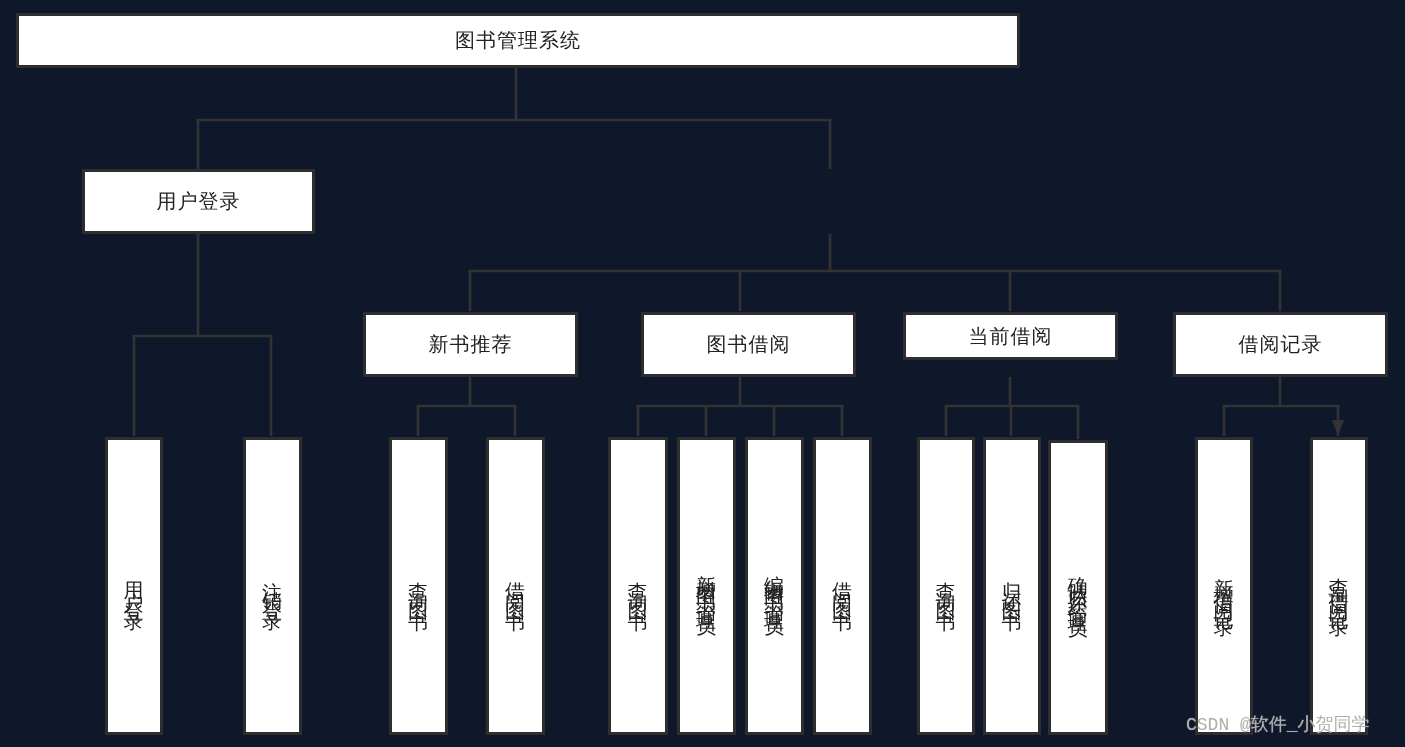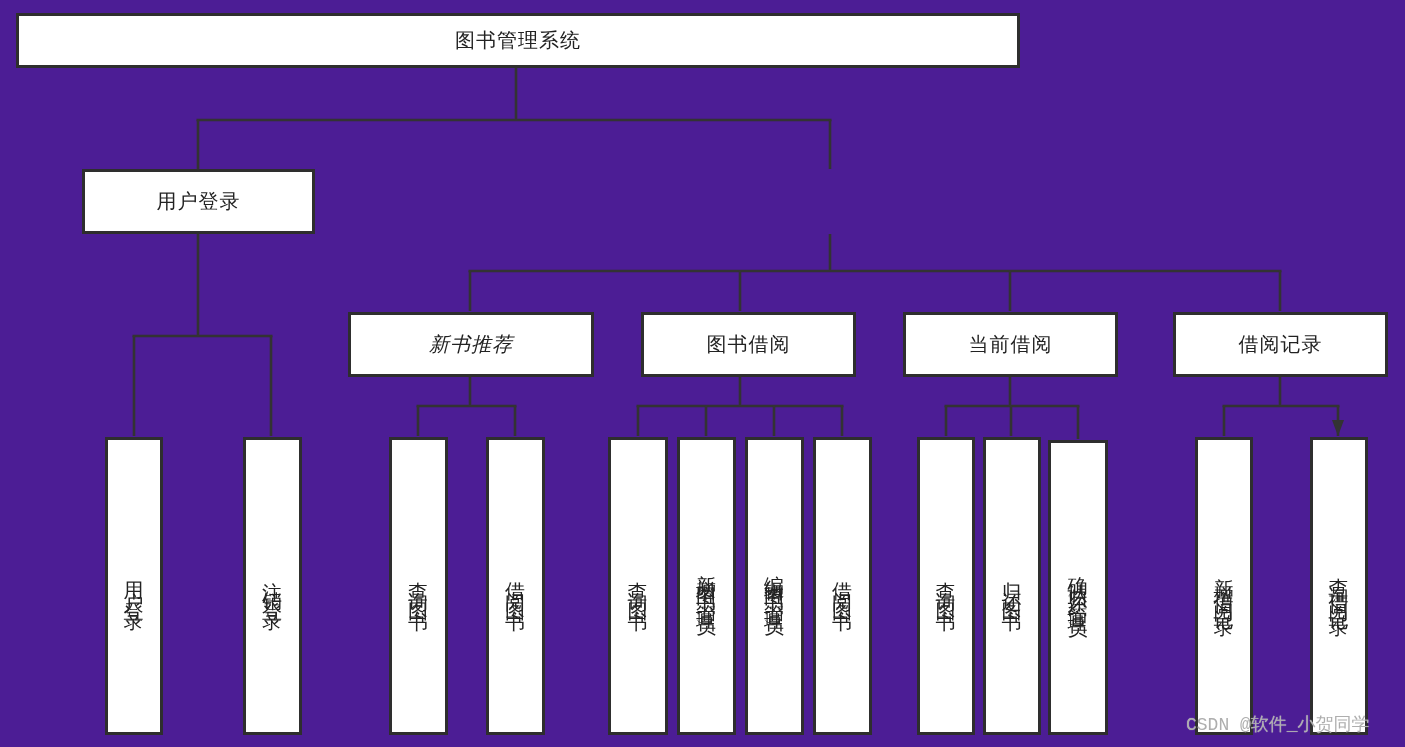--- a/index.html
+++ b/index.html
@@ -5,21 +5,21 @@
   html, body {
     margin: 0;
     padding: 0;
     background: #ffffff;
     font-family: "Liberation Sans", "DejaVu Sans", sans-serif;
   }
   .stage {
     position: relative;
     width: 1405px;
     height: 747px;
-    background: #4c1d95;
+    background: #0f172a;
     overflow: hidden;
   }
   .connectors {
     position: absolute;
     left: 0; top: 0;
     width: 1405px;
     height: 747px;
     pointer-events: none;
   }
   .node {
@@ -94,27 +94,27 @@
   </svg>
 
   <div class="node hlabel" style="left:16px; top:13px; width:1004px; height:55px;">
     <span>图书管理系统</span>
   </div>
 
   <div class="node hlabel" style="left:82px; top:169px; width:233px; height:65px;">
     <span>用户登录</span>
   </div>
 
-  <div class="node hlabel" style="left:348px; top:312px; width:246px; height:65px;font-style:italic;">
+  <div class="node hlabel" style="left:363px; top:312px; width:215px; height:65px;">
     <span>新书推荐</span>
   </div>
   <div class="node hlabel" style="left:633px; top:312px; width:215px; height:65px;margin-left:8px;">
     <span>图书借阅</span>
   </div>
-  <div class="node hlabel" style="left:903px; top:312px; width:215px; height:65px;">
+  <div class="node hlabel" style="left:903px; top:312px; width:215px; height:48px;">
     <span>当前借阅</span>
   </div>
   <div class="node hlabel" style="left:1173px; top:312px; width:215px; height:65px;">
     <span>借阅记录</span>
   </div>
 
   <div class="node vbox" style="left:105px; top:437px; width:58px; height:298px;">
     <span class="vtext">用户登录</span>
   </div>
   <div class="node vbox" style="left:243px; top:437px; width:59px; height:298px;">

